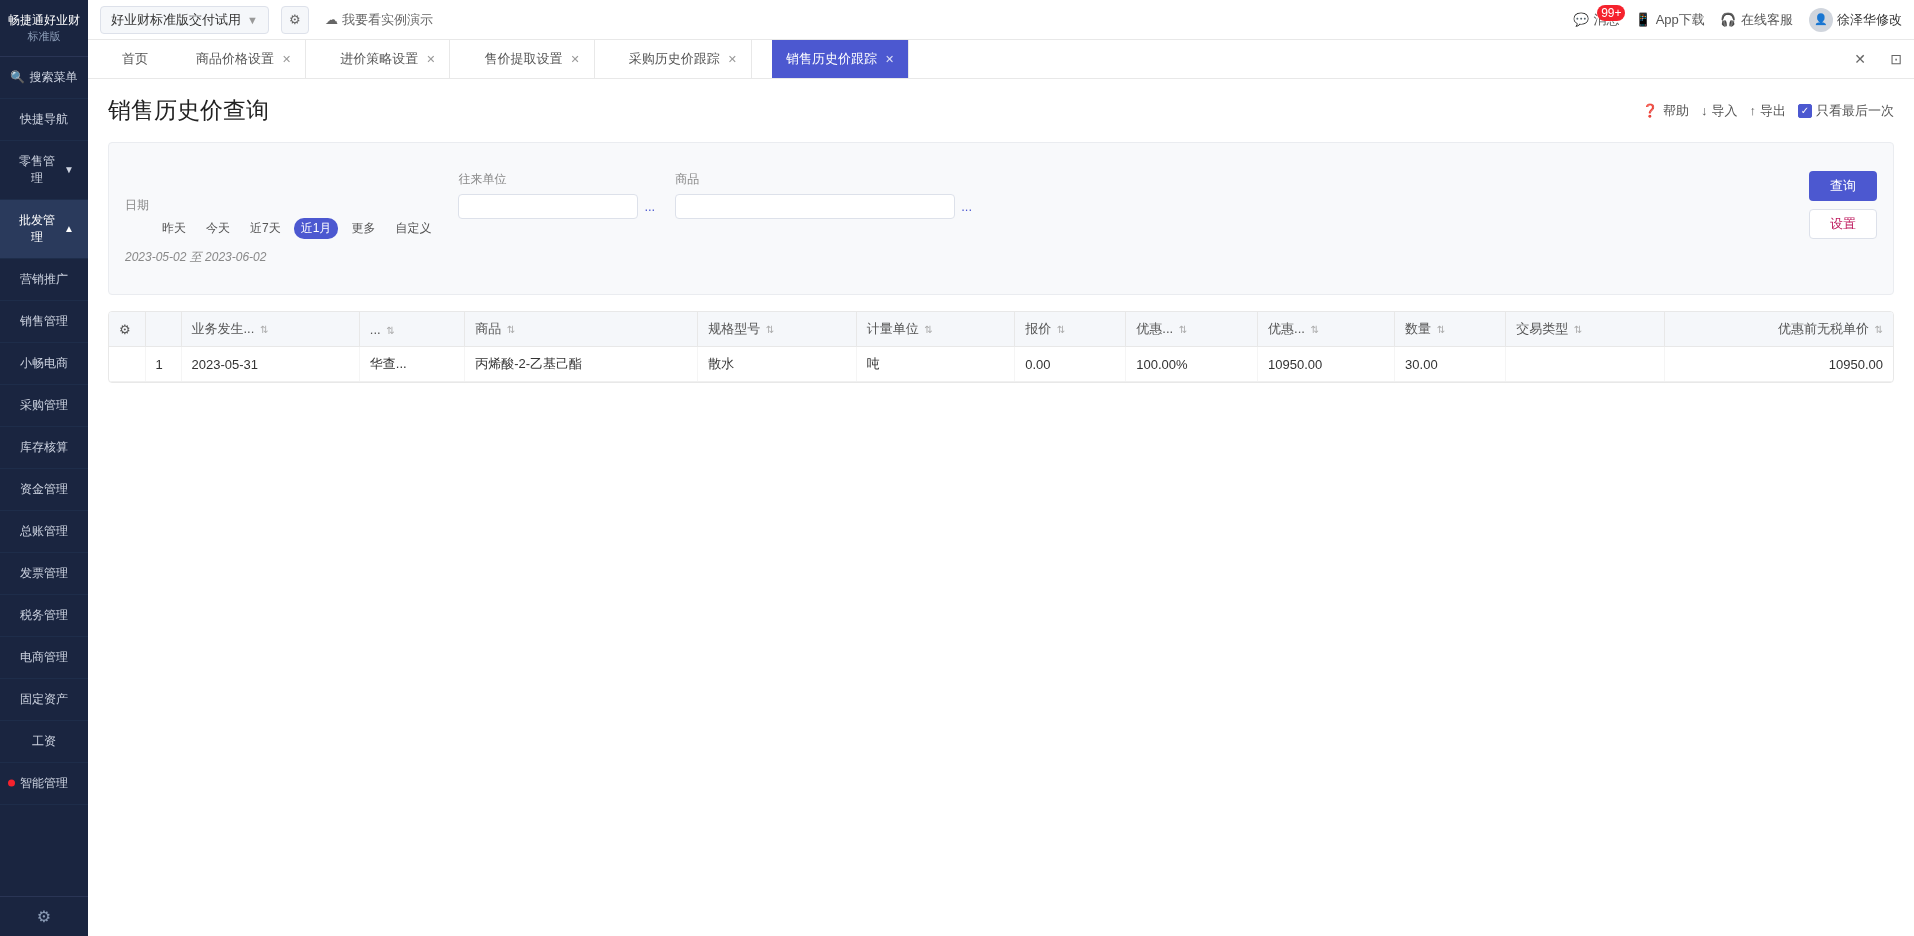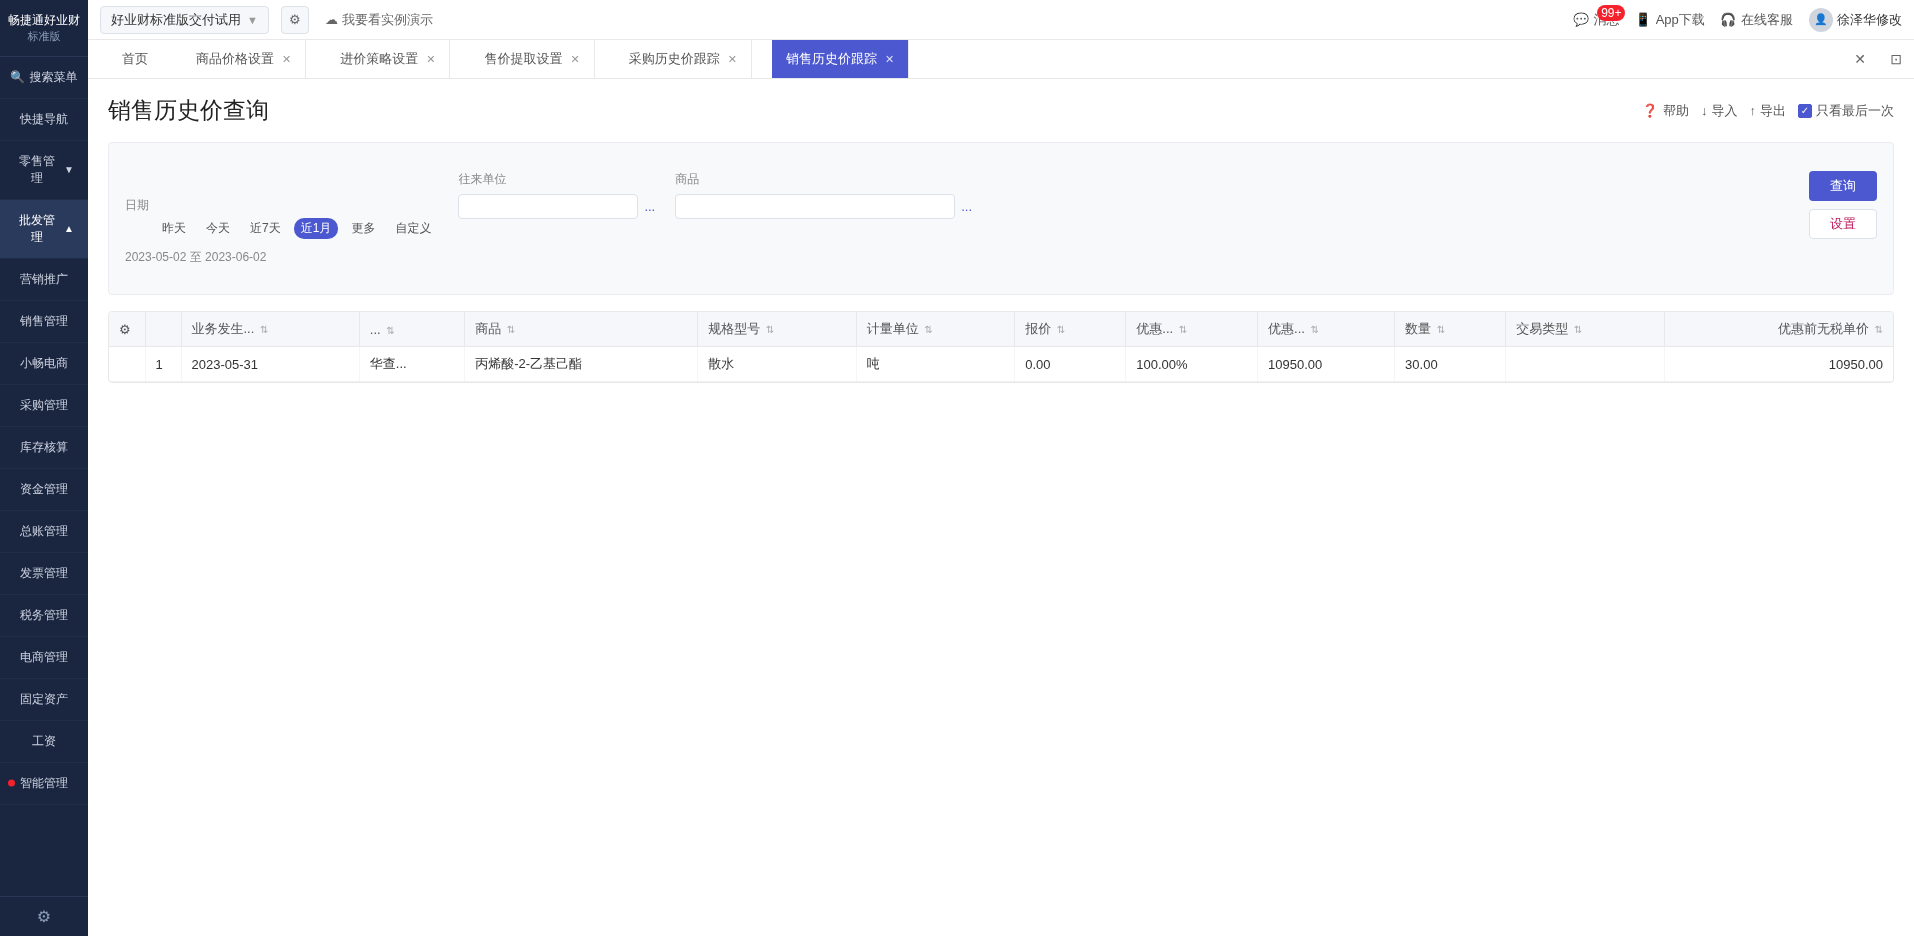--- a/index.html
+++ b/index.html
@@ -292,20 +292,21 @@
     }
     .date-btn.active {
       background: #4c58d0;
       color: #fff;
       border-radius: 10px;
     }
     .date-range-text {
       font-size: 12px;
       color: #888;
       margin-top: 4px;
+      font-style: italic;
     }
     .filter-input-row {
       display: flex;
       align-items: center;
       gap: 6px;
     }
     .filter-input {
       border: 1px solid #dde1ea;
       border-radius: 4px;
       padding: 4px 8px;

